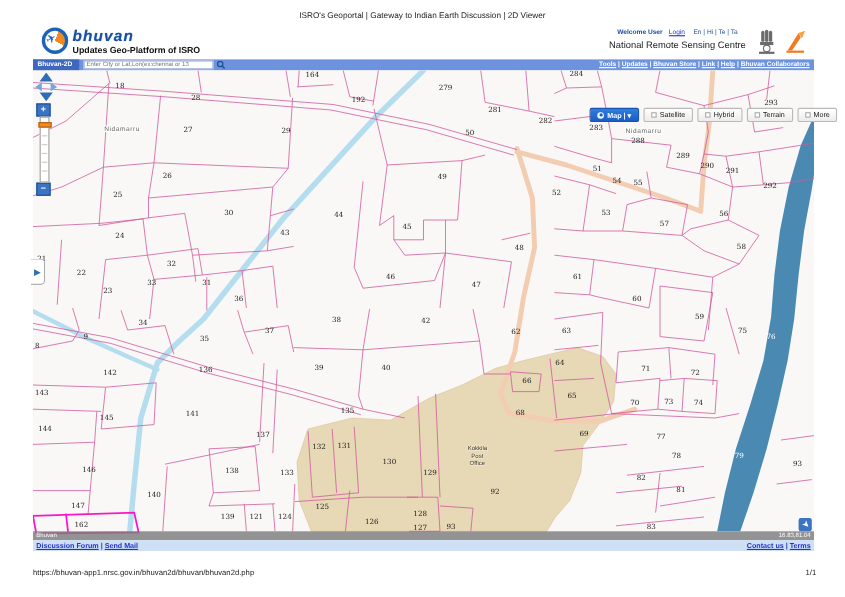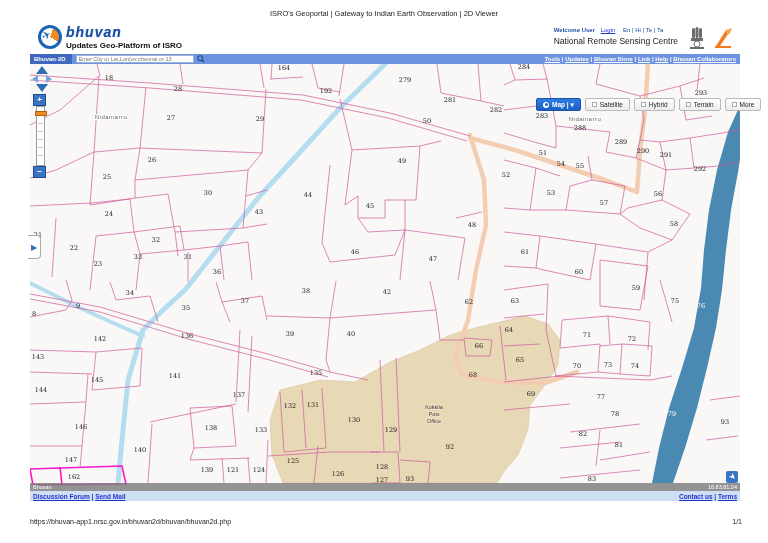--- a/index.html
+++ b/index.html
@@ -19,21 +19,21 @@
   .print-page{top:518px;right:26px;font-size:7px;color:#222;}
 
   
   .hdr{top:24px;left:30px;width:710px;height:30px;background:#fff;}
   .logo-circle{position:absolute;left:8px;top:1px;width:24px;height:24px;border-radius:50%;
     border:3px solid #1c63b7;background:conic-gradient(from 20deg,#f28a1e 0 100deg,#fff 100deg 360deg);}
   .logo-plane{position:absolute;left:12px;top:5px;font-size:11px;color:#1c63b7;transform:rotate(-28deg);}
   .logo-word{position:absolute;left:36px;top:0px;font-size:14px;font-weight:bold;font-style:italic;
     color:#1b4fa0;letter-spacing:1px;text-shadow:0 0 1px #6ca0d8;}
   .logo-tag{position:absolute;left:36px;top:17px;font-size:8px;font-weight:bold;color:#111;}
-  .hdr-right{position:absolute;right:62px;top:3px;text-align:left;font-size:6px;color:#1b4fa0;}
+  .hdr-right{position:absolute;right:62px;top:3px;text-align:center;font-size:6px;color:#1b4fa0;}
   .hdr-right .row1 a{color:#2233cc;text-decoration:underline;margin-left:4px;}
   .hdr-right .welcome{font-weight:bold;color:#1b4fa0;}
   .org-name{font-size:8.5px;color:#222;margin-top:3px;font-weight:500;}
   .emblem{position:absolute;right:34px;top:2px;width:18px;height:24px;}
   .gov-logo{position:absolute;right:6px;top:2px;width:22px;height:24px;}
 
   
   .navbar{top:54px;left:30px;width:710px;height:10px;background:var(--navblue);display:flex;align-items:center;}
   .bhuvan2d-tab{background:#3e68bd;color:#fff;font-size:6px;font-weight:bold;padding:1px 6px 1px 4px;height:10px;display:flex;align-items:center;}
   .search-input{width:118px;height:8px;margin-left:4px;border:1px solid #9db3d8;font-size:5.5px;color:#555;
@@ -83,21 +83,21 @@
     display:flex;align-items:center;justify-content:space-between;padding:0 3px;}
   .statusbar .s-txt{font-size:5.5px;color:#fff;}
   .footerbar{top:491px;left:30px;width:710px;height:10px;background:#cfdff4;display:flex;align-items:center;
     justify-content:space-between;padding:0 3px;font-size:6.5px;font-weight:bold;}
   .footerbar span{color:var(--linkblue);text-decoration:underline;cursor:pointer;}
 </style>
 </head>
 <body>
 
 <div class="abs print-date">10/23/24, 9:43 AM</div>
-<div class="abs print-title">ISRO's Geoportal | Gateway to Indian Earth Observation | 2D Viewer</div>
+<div class="abs print-title">ISRO's Geoportal | Gateway to Indian Earth Discussion | 2D Viewer</div>
 <div class="abs print-url">https://bhuvan-app1.nrsc.gov.in/bhuvan2d/bhuvan/bhuvan2d.php</div>
 <div class="abs print-page">1/1</div>
 
 <div class="abs hdr">
   <div class="logo-circle"></div>
   <div class="logo-plane">✈</div>
   <div class="logo-word">bhuvan</div>
   <div class="logo-tag">Updates Geo-Platform of ISRO</div>
   <div class="hdr-right">
     <div class="row1">

